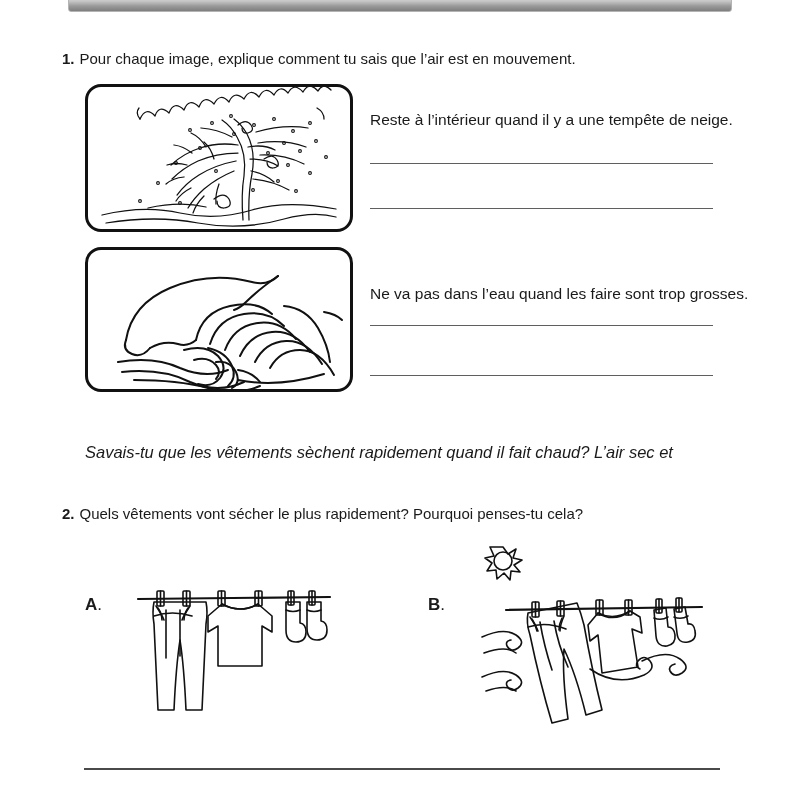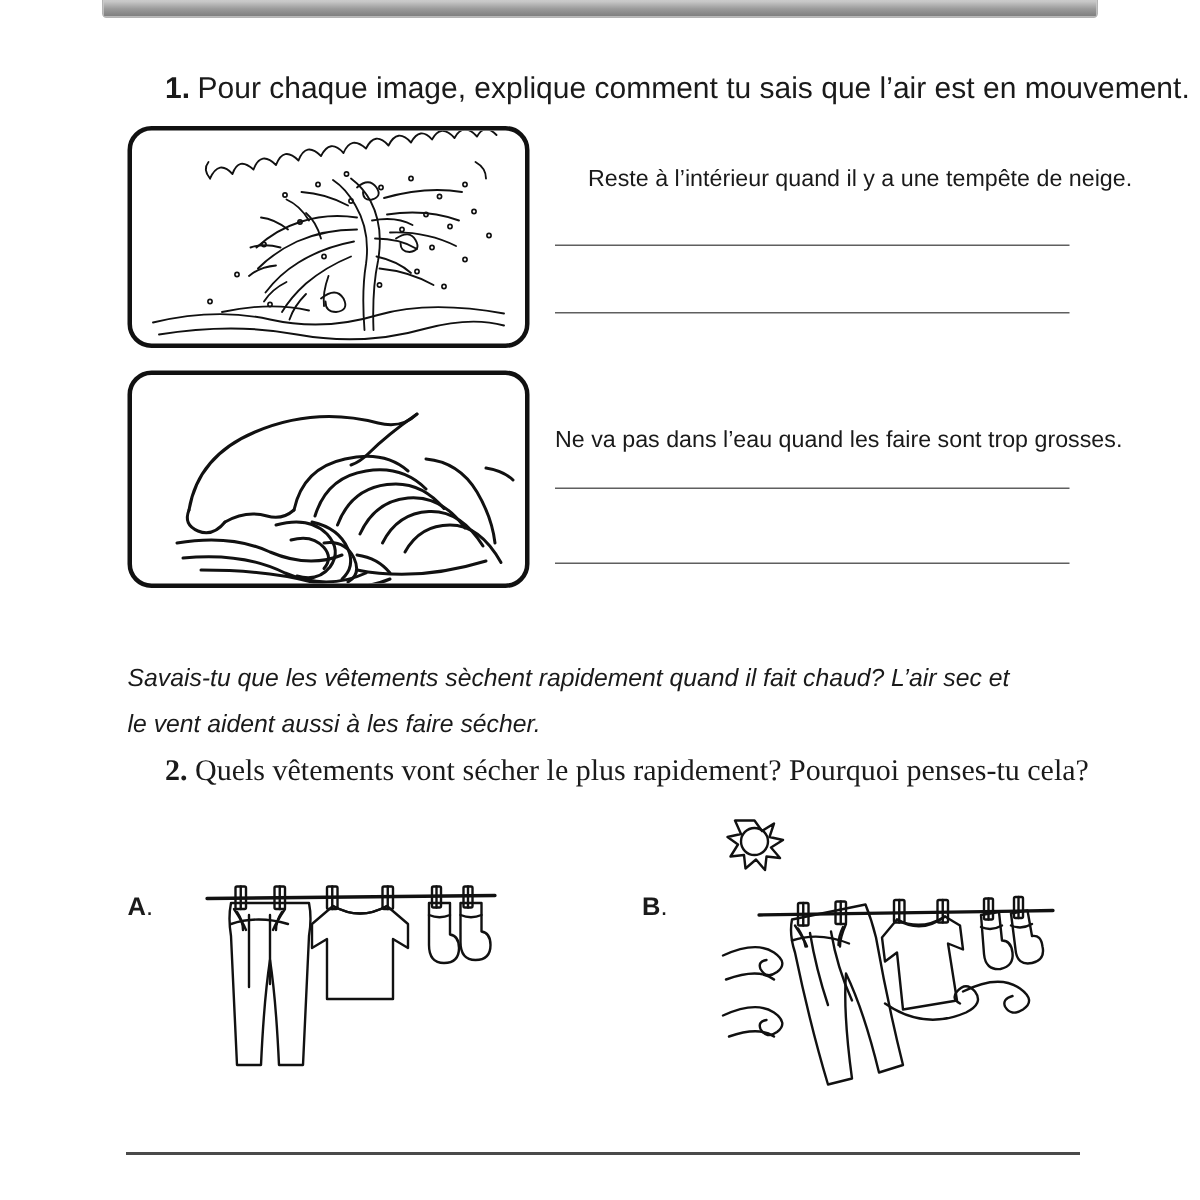--- a/index.html
+++ b/index.html
@@ -38,24 +38,23 @@
     font-size: 20px;
     font-weight: bold;
     color: #2b2b2b;
     white-space: nowrap;
     letter-spacing: 0.1px;
   }
 
   
   .q-line {
     position: absolute;
-    font-size: 20px;
+    font-size: 15px;
     line-height: 22px;
     white-space: nowrap;
-    margin-left: 48px;
   }
   .q-num { font-weight: bold; margin-right: 5px; }
 
   .answer-text {
     position: absolute;
     font-size: 15.5px;
     line-height: 21px;
     white-space: nowrap;
   }
 
@@ -182,21 +181,21 @@
           <circle cx="70" cy="96" r="1.4"></circle>
         <circle cx="52" cy="114" r="1.4"></circle>
           <circle cx="92" cy="116" r="1.4"></circle>
         <circle cx="128" cy="84" r="1.4"></circle>
           <circle cx="238" cy="70" r="1.4"></circle>
       </g>
     </g>
   </svg>
 </div>
 
-<div class="answer-text" style="left:370px; top:109px;margin-left:22px;">Reste à l’intérieur quand il y a une tempête de neige.</div>
+<div class="answer-text" style="left:370px; top:109px;">Reste à l’intérieur quand il y a une tempête de neige.</div>
 <div class="rule" style="left:370px; top:163px; width:343px;"></div>
 <div class="rule" style="left:370px; top:208px; width:343px;"></div>
 
 <div class="frame" style="left:85px; top:247px; width:268px; height:145px;">
   <svg width="262" height="139" viewBox="0 0 262 139">
     <g fill="none" stroke="#111" stroke-width="2" stroke-linecap="round" stroke-linejoin="round">
 
       <path d="M38 90 q6 -36 44 -52 q40 -17 82 -6 q16 4 26 -6"></path>
       <path d="M38 90 q-4 10 6 14 q10 4 18 -6"></path>
       <path d="M190 26 q-20 14 -32 26 q-6 6 -12 8"></path>
@@ -228,24 +227,23 @@
     </g>
   </svg>
 </div>
 
 <div class="answer-text" style="left:370px; top:283px;">Ne va pas dans l’eau quand les faire sont trop grosses.</div>
 <div class="rule" style="left:370px; top:325px; width:343px;"></div>
 <div class="rule" style="left:370px; top:375px; width:343px;"></div>
 
 <div class="para" style="left:85px; top:437px;">
   <div>Savais-tu que les vêtements sèchent rapidement quand il fait chaud? L’air sec et</div>
-  <div>le vent aident aussi à les faire sécher.</div>
-</div>
-
-<div class="q-line" style="left:62px; top:503px;font-family:Liberation Serif, serif;">
+</div>
+
+<div class="q-line" style="left:62px; top:503px;">
   <span class="q-num">2.</span><span>Quels vêtements vont sécher le plus rapidement? Pourquoi penses-tu cela?</span>
 </div>
 
 <div class="cl-label" style="left:85px; top:595px;">
   <span>A</span><span class="dot">.</span>
 </div>
 
 <div class="illus" style="left:136px; top:586px;">
   <svg width="196" height="140" viewBox="0 0 196 140">
     <g fill="none" stroke="#111" stroke-width="1.6" stroke-linecap="round" stroke-linejoin="round">

